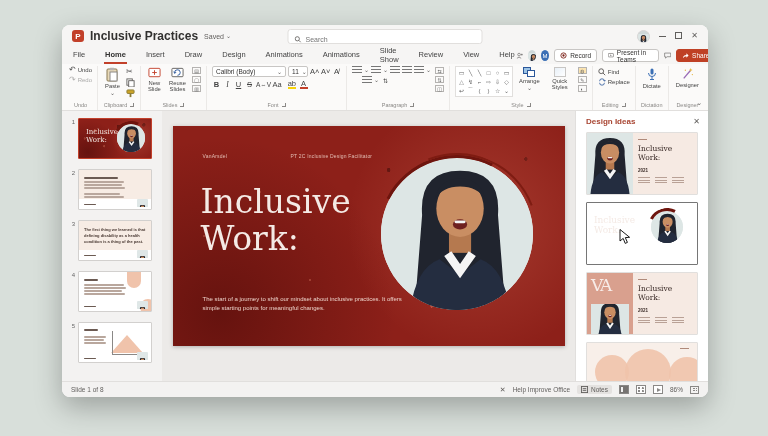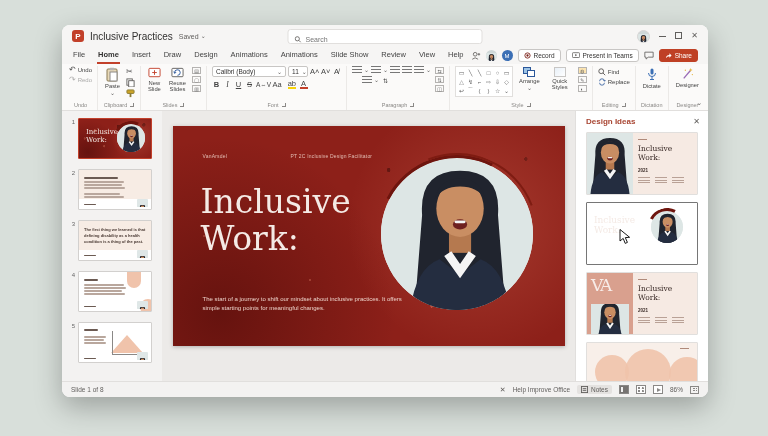--- a/index.html
+++ b/index.html
@@ -7,37 +7,37 @@
   body{background:#d8dfda;font-family:"Liberation Sans",sans-serif;position:relative}
 
   .window{position:absolute;left:62px;top:25px;width:646px;height:372px;background:#fff;
     border-radius:8px;box-shadow:0 10px 28px rgba(0,0,0,.28);overflow:hidden;
     display:flex;flex-direction:column}
 
   
   .titlebar{height:22px;background:#f6f5f4;display:flex;align-items:center;padding:0 10px;gap:6px;position:relative;flex:none}
   .ppt-logo{width:12px;height:12px;background:#c2402a;border-radius:3px;color:#fff;font-size:8px;font-weight:bold;
     display:flex;align-items:center;justify-content:center}
-  .doc-title{font-size:10px;font-weight:normal;color:#323130}
+  .doc-title{font-size:12px;font-weight:bold;color:#323130}
   .saved{font-size:7px;color:#605e5c;display:flex;align-items:center;gap:2px}
   .chev{font-size:6px;color:#605e5c;line-height:1}
   .searchbox{position:absolute;left:50%;transform:translateX(-50%);top:3.5px;width:195px;height:15px;background:#fff;
     border:1px solid #e1dfdd;border-radius:3px;display:flex;align-items:flex-end;gap:4px;padding:0 6px}
   .searchbox svg{flex:none}
   .search-input{border:none;outline:none;width:100%;font-size:7px;color:#605e5c;font-family:"Liberation Sans",sans-serif;background:transparent}
   .tb-right{margin-left:auto;display:flex;align-items:center;gap:9px}
   .avatar{width:13px;height:13px;border-radius:50%;overflow:hidden;border:1px solid #d8d6d4;background:#cfd8d8}
   .avatar svg{width:100%;height:100%}
   .winbtn{font-size:8px;color:#605e5c;line-height:1}
   .minimize{width:7px;height:1px;background:#605e5c;display:inline-block;margin-bottom:1px}
   .maximize{width:7px;height:7px;border:1px solid #605e5c;display:inline-block}
 
   
   .tabsrow{height:17px;background:#f6f5f4;display:flex;align-items:center;padding:0 10px;flex:none}
-  .tabs{display:flex;gap:11px;align-items:flex-start;height:100%}
+  .tabs{display:flex;gap:18px;align-items:flex-start;height:100%}
   .tab{font-size:7.5px;color:#444;height:100%;display:flex;align-items:center;border-bottom:2px solid transparent;padding:0 1px;cursor:default}
   .tab.active{font-weight:bold;color:#323130;border-bottom-color:#c2402a}
   .tr-right{margin-left:auto;display:flex;align-items:center;gap:5px}
   .pill{height:13px;border:1px solid #c8c6c4;border-radius:3px;background:#fff;display:flex;align-items:center;
     gap:3px;padding:0 5px;font-size:6.5px;color:#323130}
   .pill.share{background:#bf4025;border-color:#bf4025;color:#fff}
   .mini-avatar{width:11px;height:11px;border-radius:50%;overflow:hidden;background:#cfd8d8}
   .mini-avatar.blue{background:#3b6fb5;color:#fff;font-size:6px;display:flex;align-items:center;justify-content:center}
 
   

